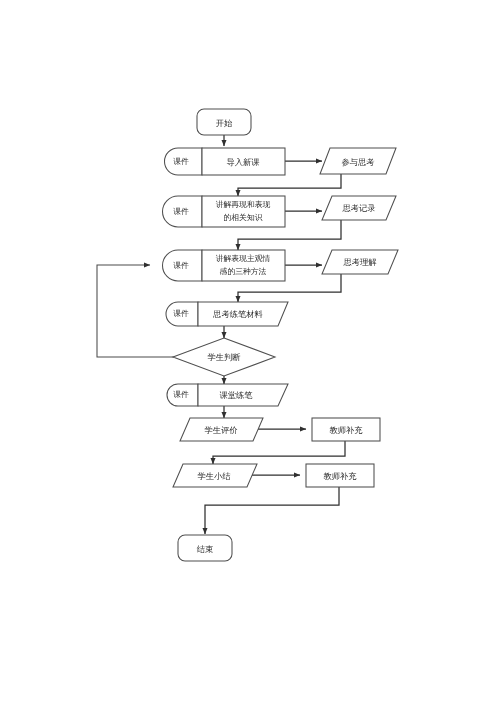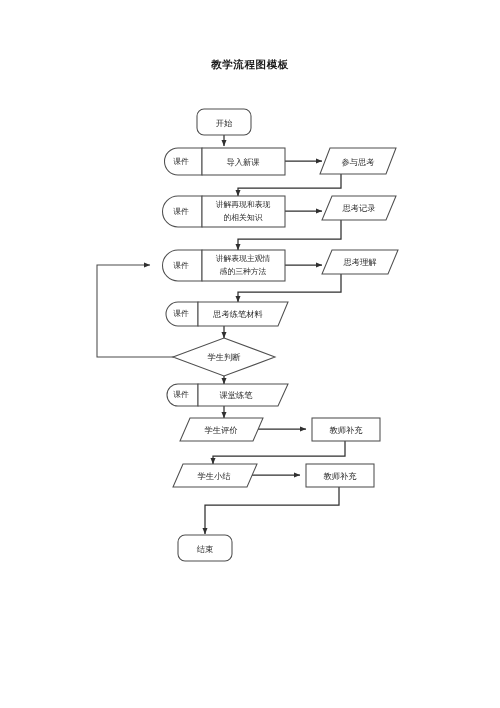--- a/index.html
+++ b/index.html
@@ -62,21 +62,20 @@
   .conn.thin {
     stroke-width: 1.05;
     stroke: #4a4a4a;
   }
 </style>
 </head>
 <body>
 
 <div id="page">
 
-  <div id="title">教学流程图模板</div>
 
   <svg id="flow" viewBox="0 0 500 708">
     <defs>
       <marker id="arw" markerWidth="7" markerHeight="7" refX="6.2" refY="3" orient="auto" markerUnits="userSpaceOnUse">
         <path d="M0,0.4 L6.4,3 L0,5.6 z" fill="#2f2f2f"></path>
       </marker>
     </defs>
 
     <g>
       <path class="conn" d="M224,135 L224,146" marker-end="url(#arw)"></path>

